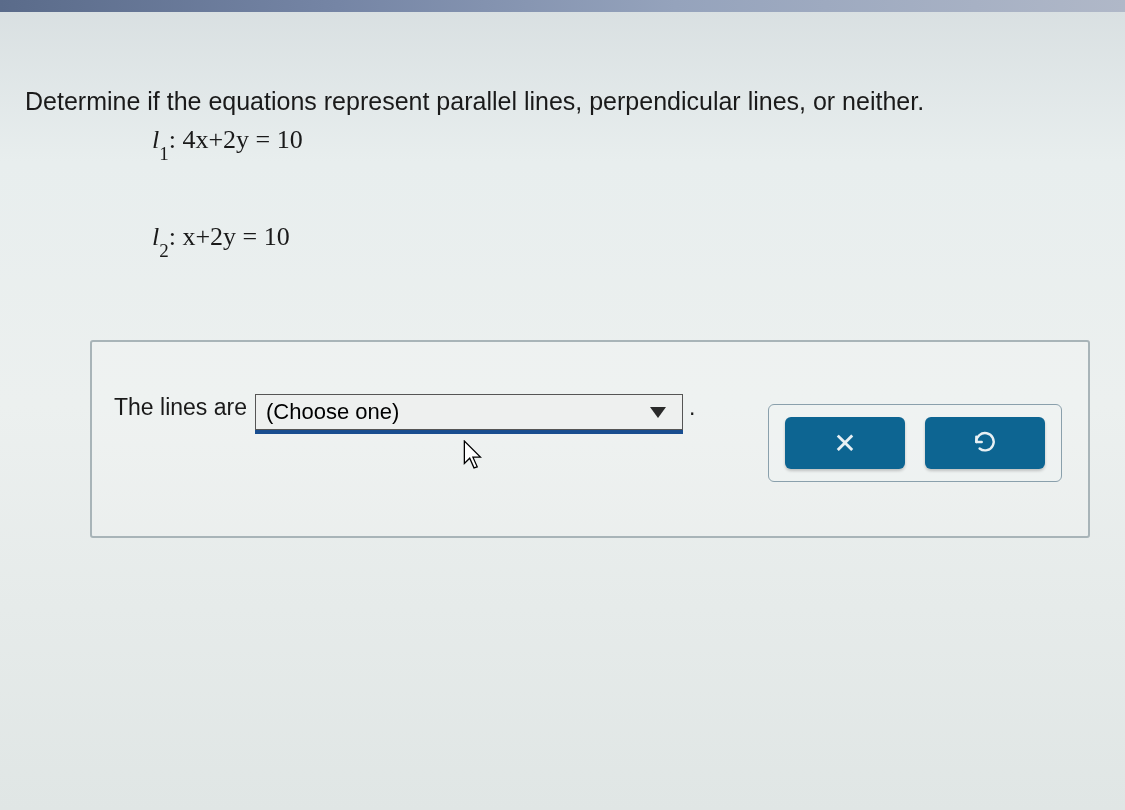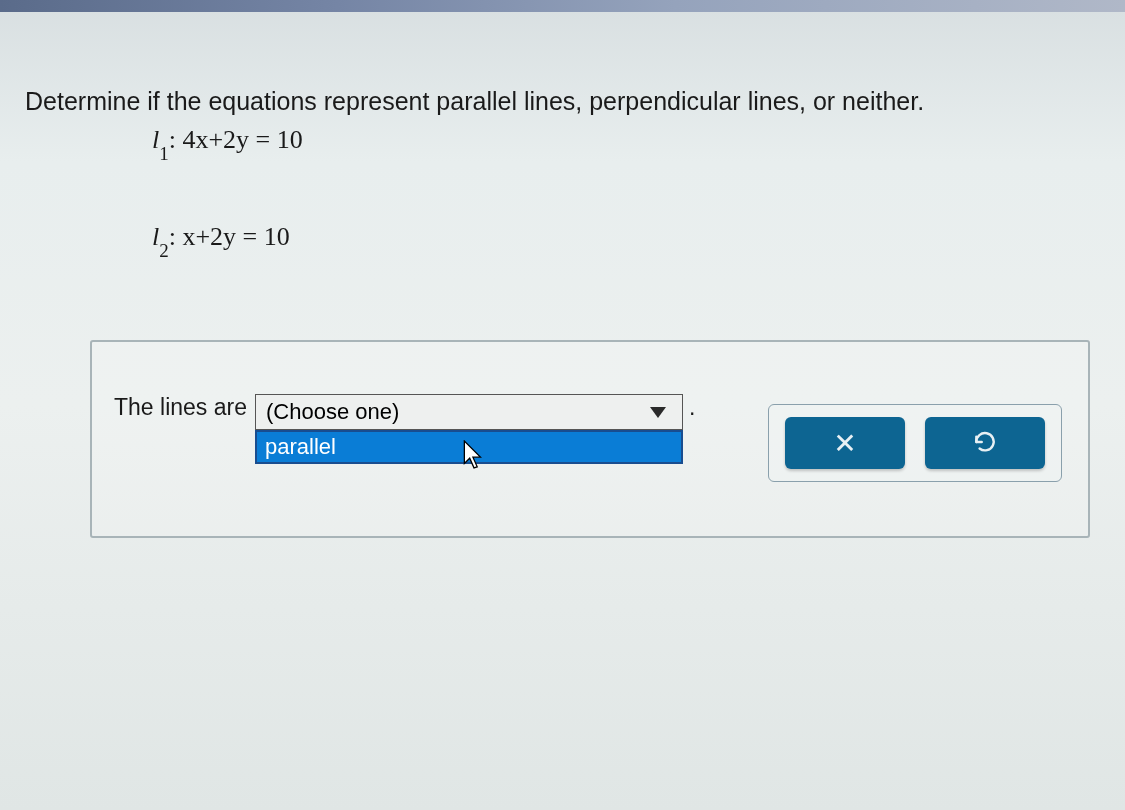--- a/index.html
+++ b/index.html
@@ -192,21 +192,20 @@
 
 <div class="answer-box">
   <div class="answer-row">
     <span class="answer-label">The lines are</span>
     <div class="dropdown-container">
       <div class="dropdown-select">
         <span>(Choose one)</span>
         <span class="dropdown-caret"></span>
       </div>
       <div class="dropdown-options">
-        <div class="dropdown-option highlighted">parallel</div>
       </div>
     </div>
     <span class="period-after">.</span>
   </div>
 
   <div class="cursor-pointer">
     <svg viewBox="0 0 20 28">
       <path d="M 1 1 L 1 22 L 6 17 L 10 26 L 13 25 L 9 16 L 16 16 Z" fill="#ffffff" stroke="#000000" stroke-width="1.2"></path>
     </svg>
   </div>

